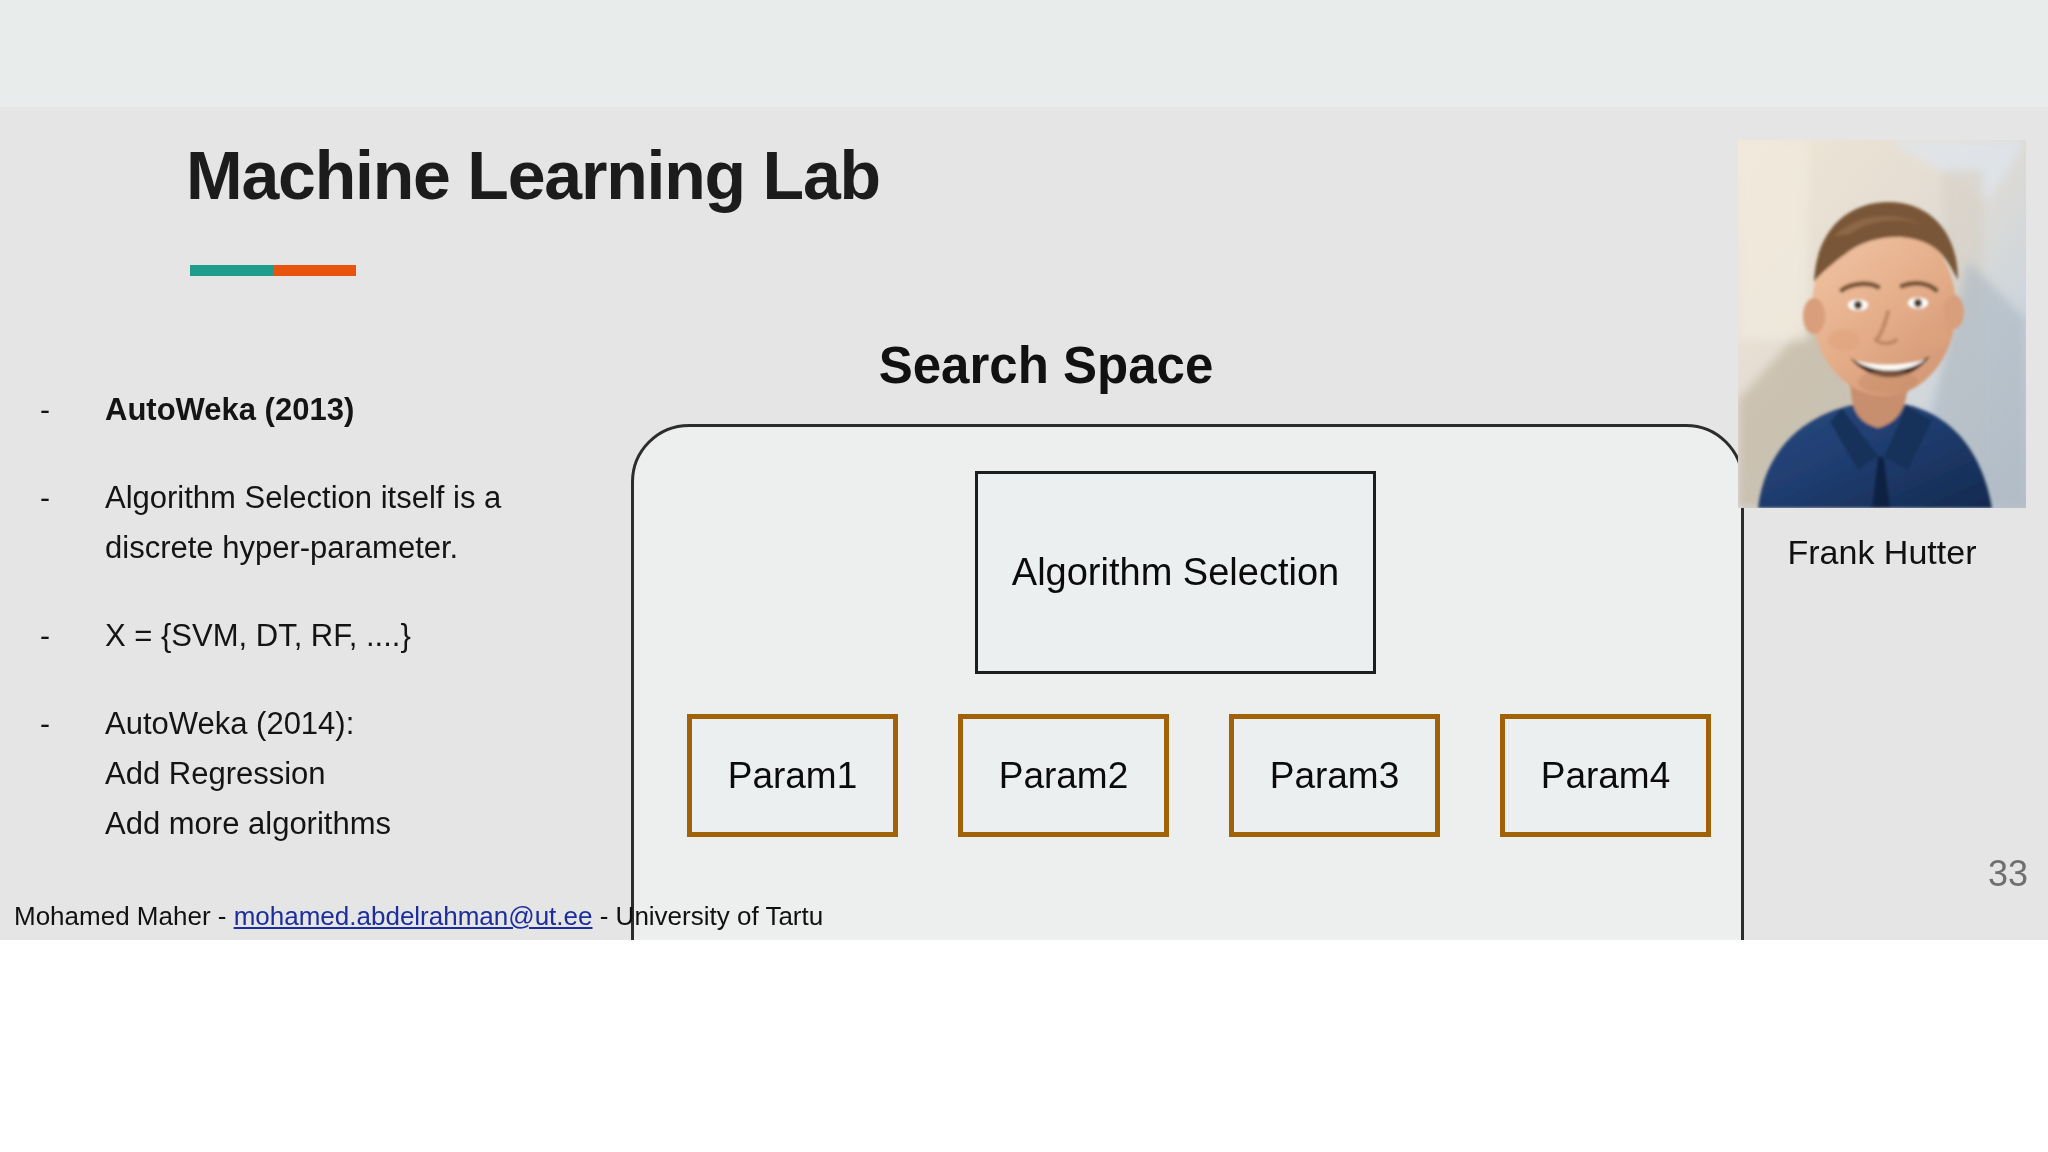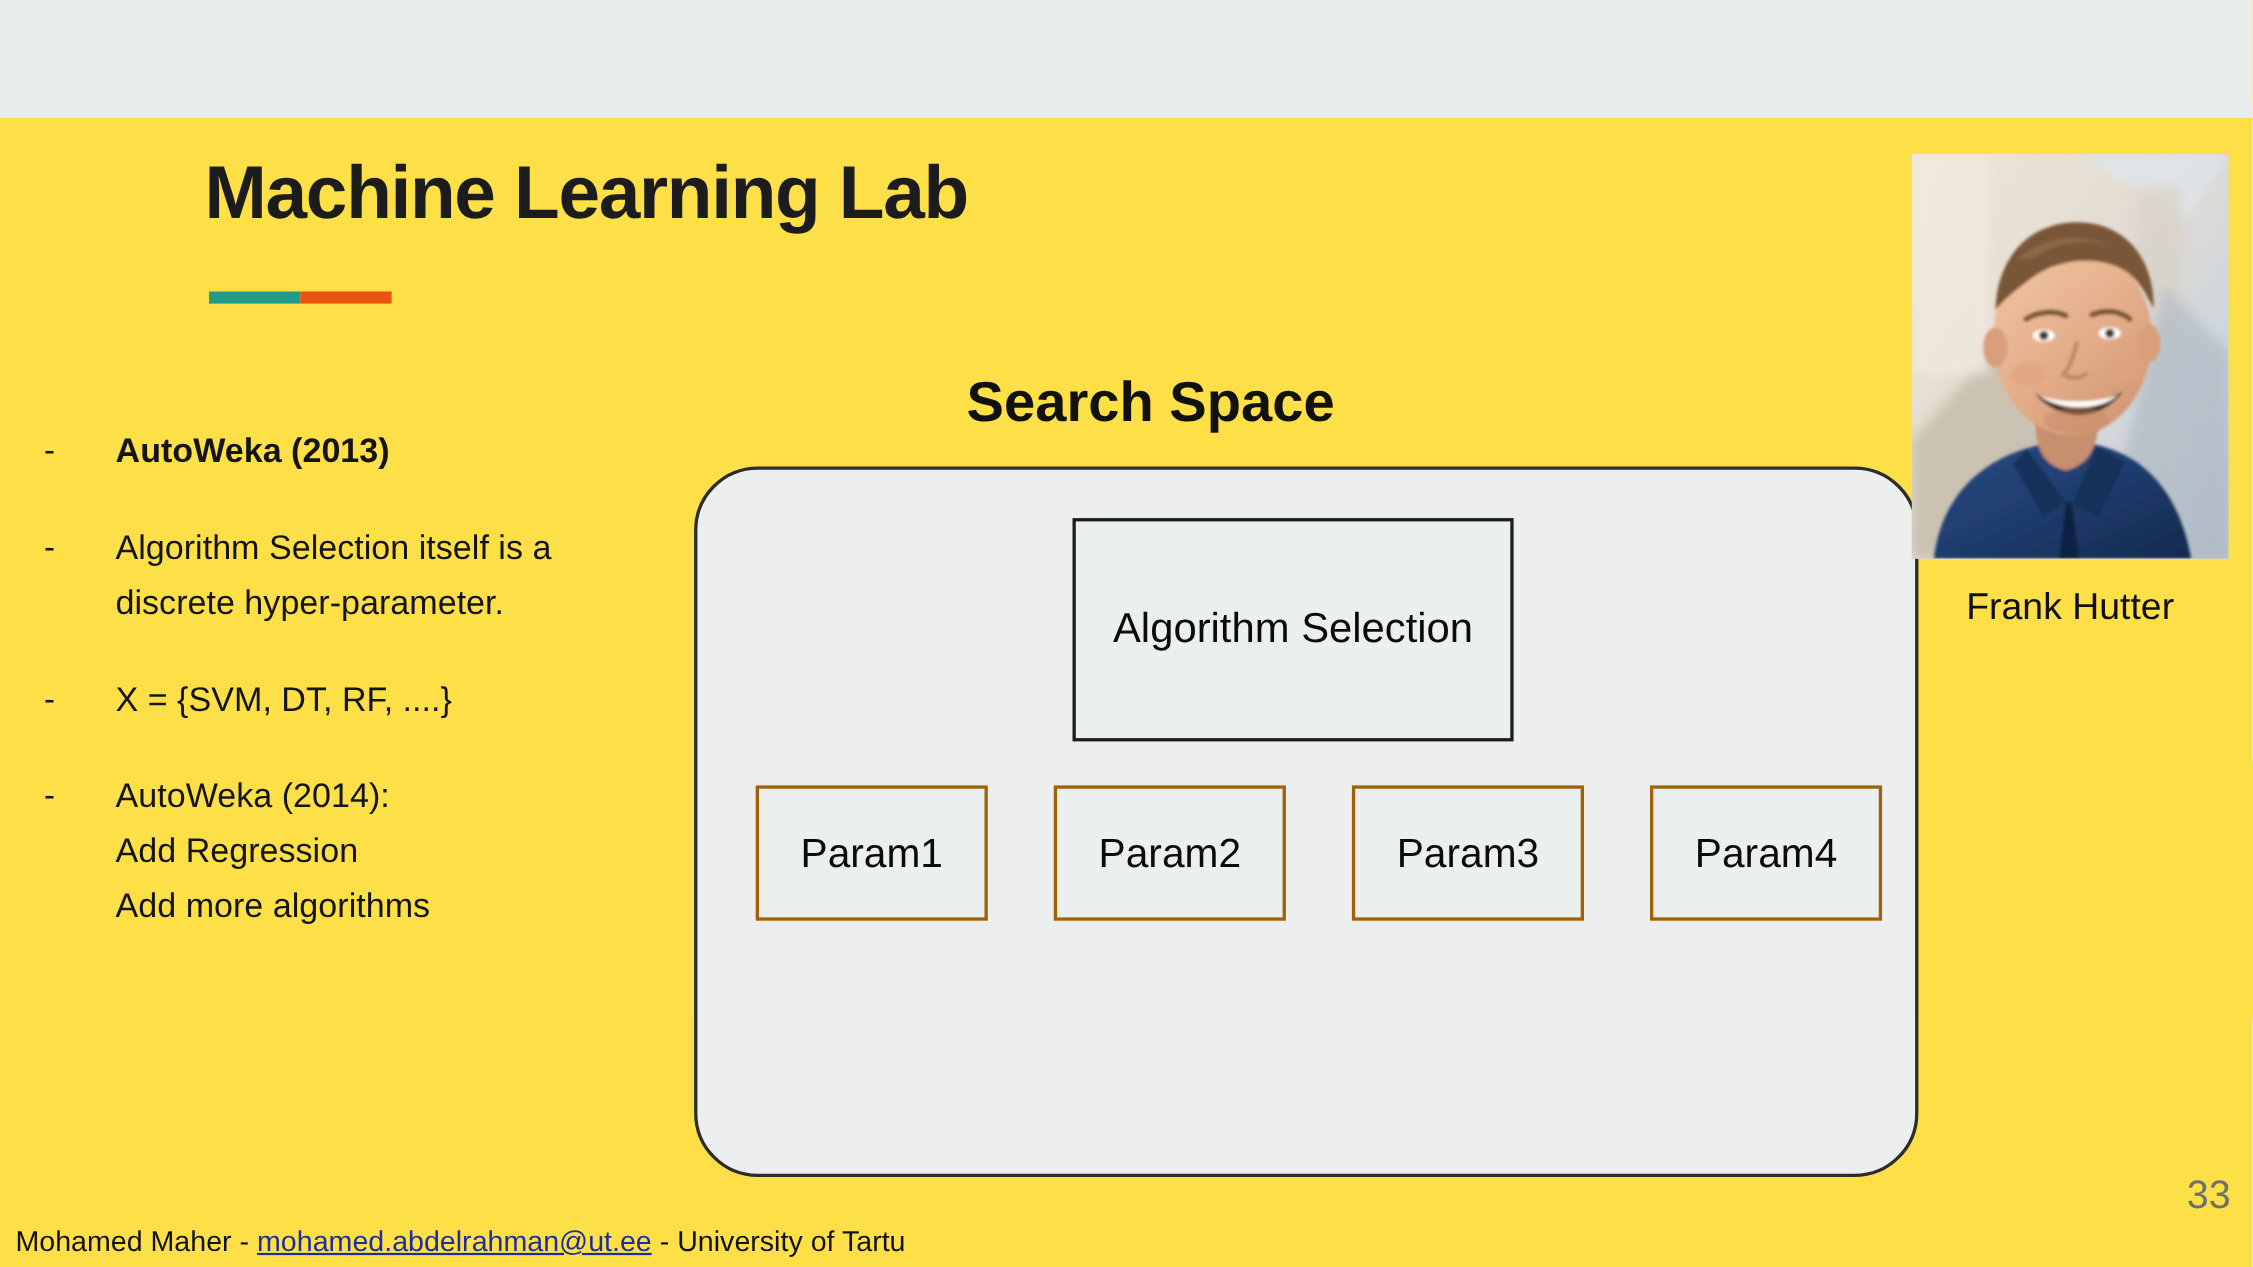--- a/index.html
+++ b/index.html
@@ -9,22 +9,22 @@
     background: #ffffff;
   }
   body {
     font-family: "Liberation Sans", sans-serif;
     -webkit-font-smoothing: antialiased;
   }
 
   .slide {
     position: relative;
     width: 2048px;
-    height: 1152px;
-    background: #fde047;
+    height: 940px;
+    background: #e5e5e5;
     overflow: hidden;
   }
 
   
   .top-band {
     position: absolute;
     left: 0;
     top: 0;
     width: 2048px;
     height: 107px;
@@ -154,21 +154,21 @@
     justify-content: space-between;
     width: 1024px;
     left: 687px;
   }
   .param-row.row-1 { top: 714px; }
   .param-row.row-2 { top: 869px; }
 
   .param-box {
     width: 211px;
     height: 123px;
-    border: 3px solid #a16207;
+    border: 5px solid #a16207;
     background: #eceff0;
     box-sizing: border-box;
     display: flex;
     align-items: center;
     justify-content: center;
     font-size: 37px;
     color: #0b0b0b;
     font-family: "Liberation Sans", sans-serif;
   }
 

